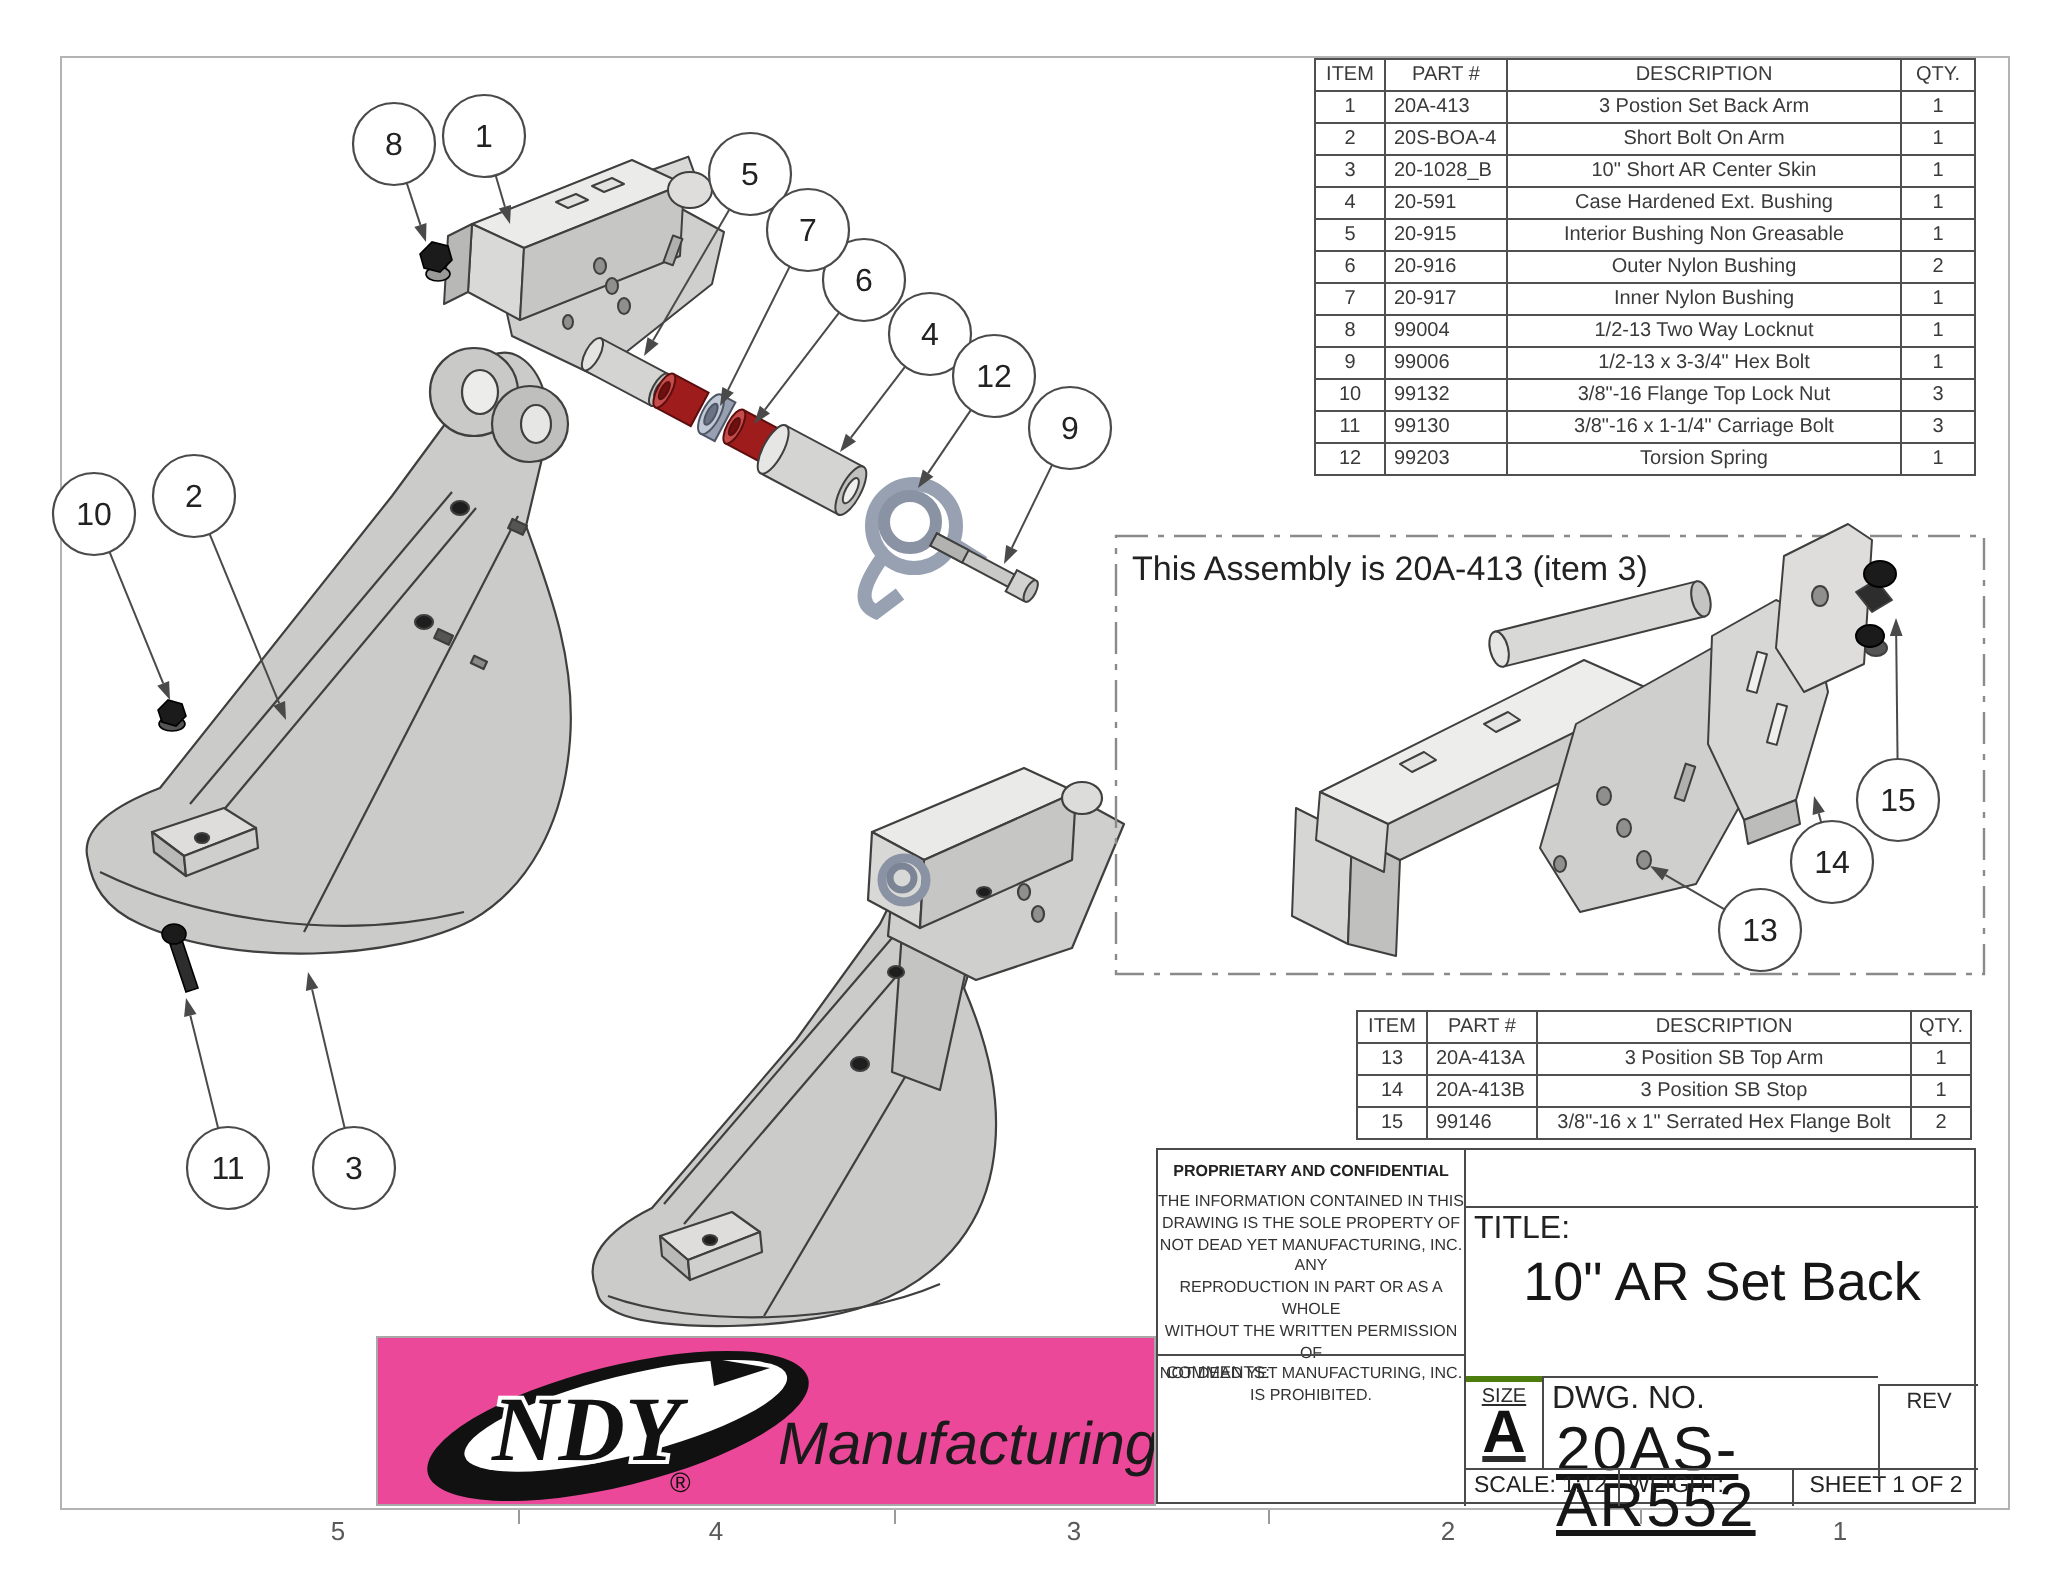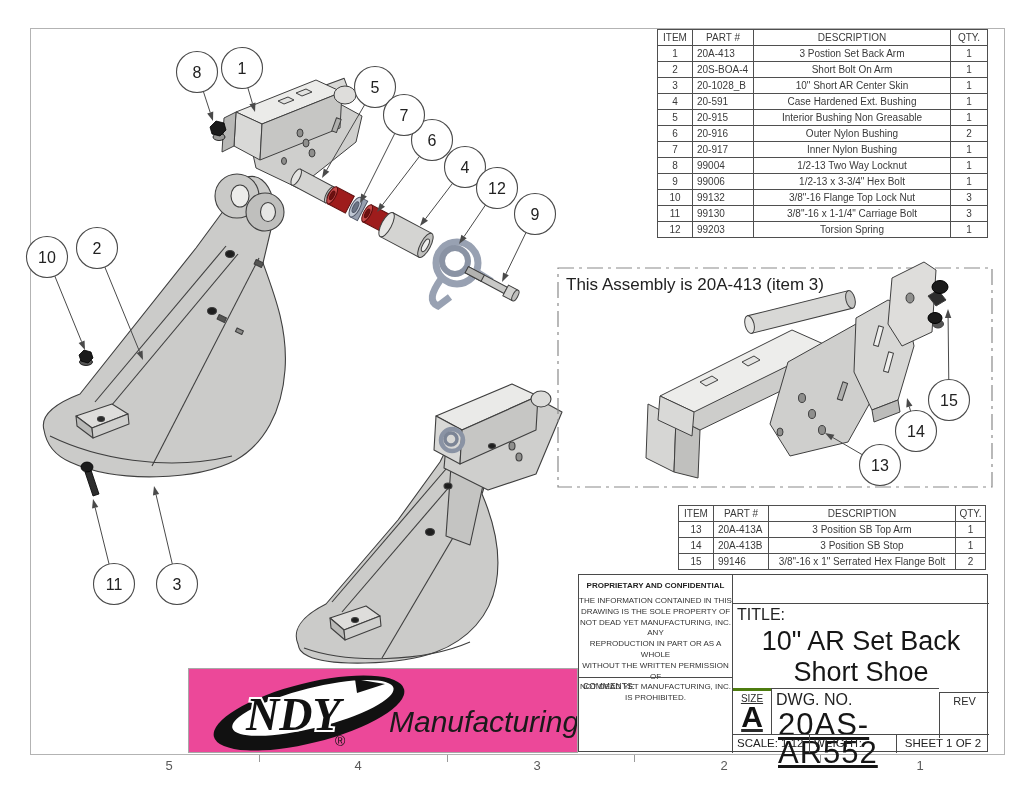--- a/index.html
+++ b/index.html
@@ -466,21 +466,20 @@
 IS PROHIBITED.</div>
   </div>
   <div class="cell tb-comments">
     <div class="comments-label">COMMENTS:</div>
   </div>
   <div class="cell tb-empty"></div>
   <div class="cell tb-title">
     <div class="small-label">TITLE:</div>
     <div class="title-lines">
       <div>10" AR Set Back</div>
-      <div>Short Shoe</div>
     </div>
   </div>
   <div class="cell tb-size">
     <div class="size-label">SIZE</div>
     <div class="size-value">A</div>
   </div>
   <div class="cell tb-dwg">
     <div class="small-label">DWG. NO.</div>
     <div class="dwg-value">20AS-AR552</div>
   </div>

